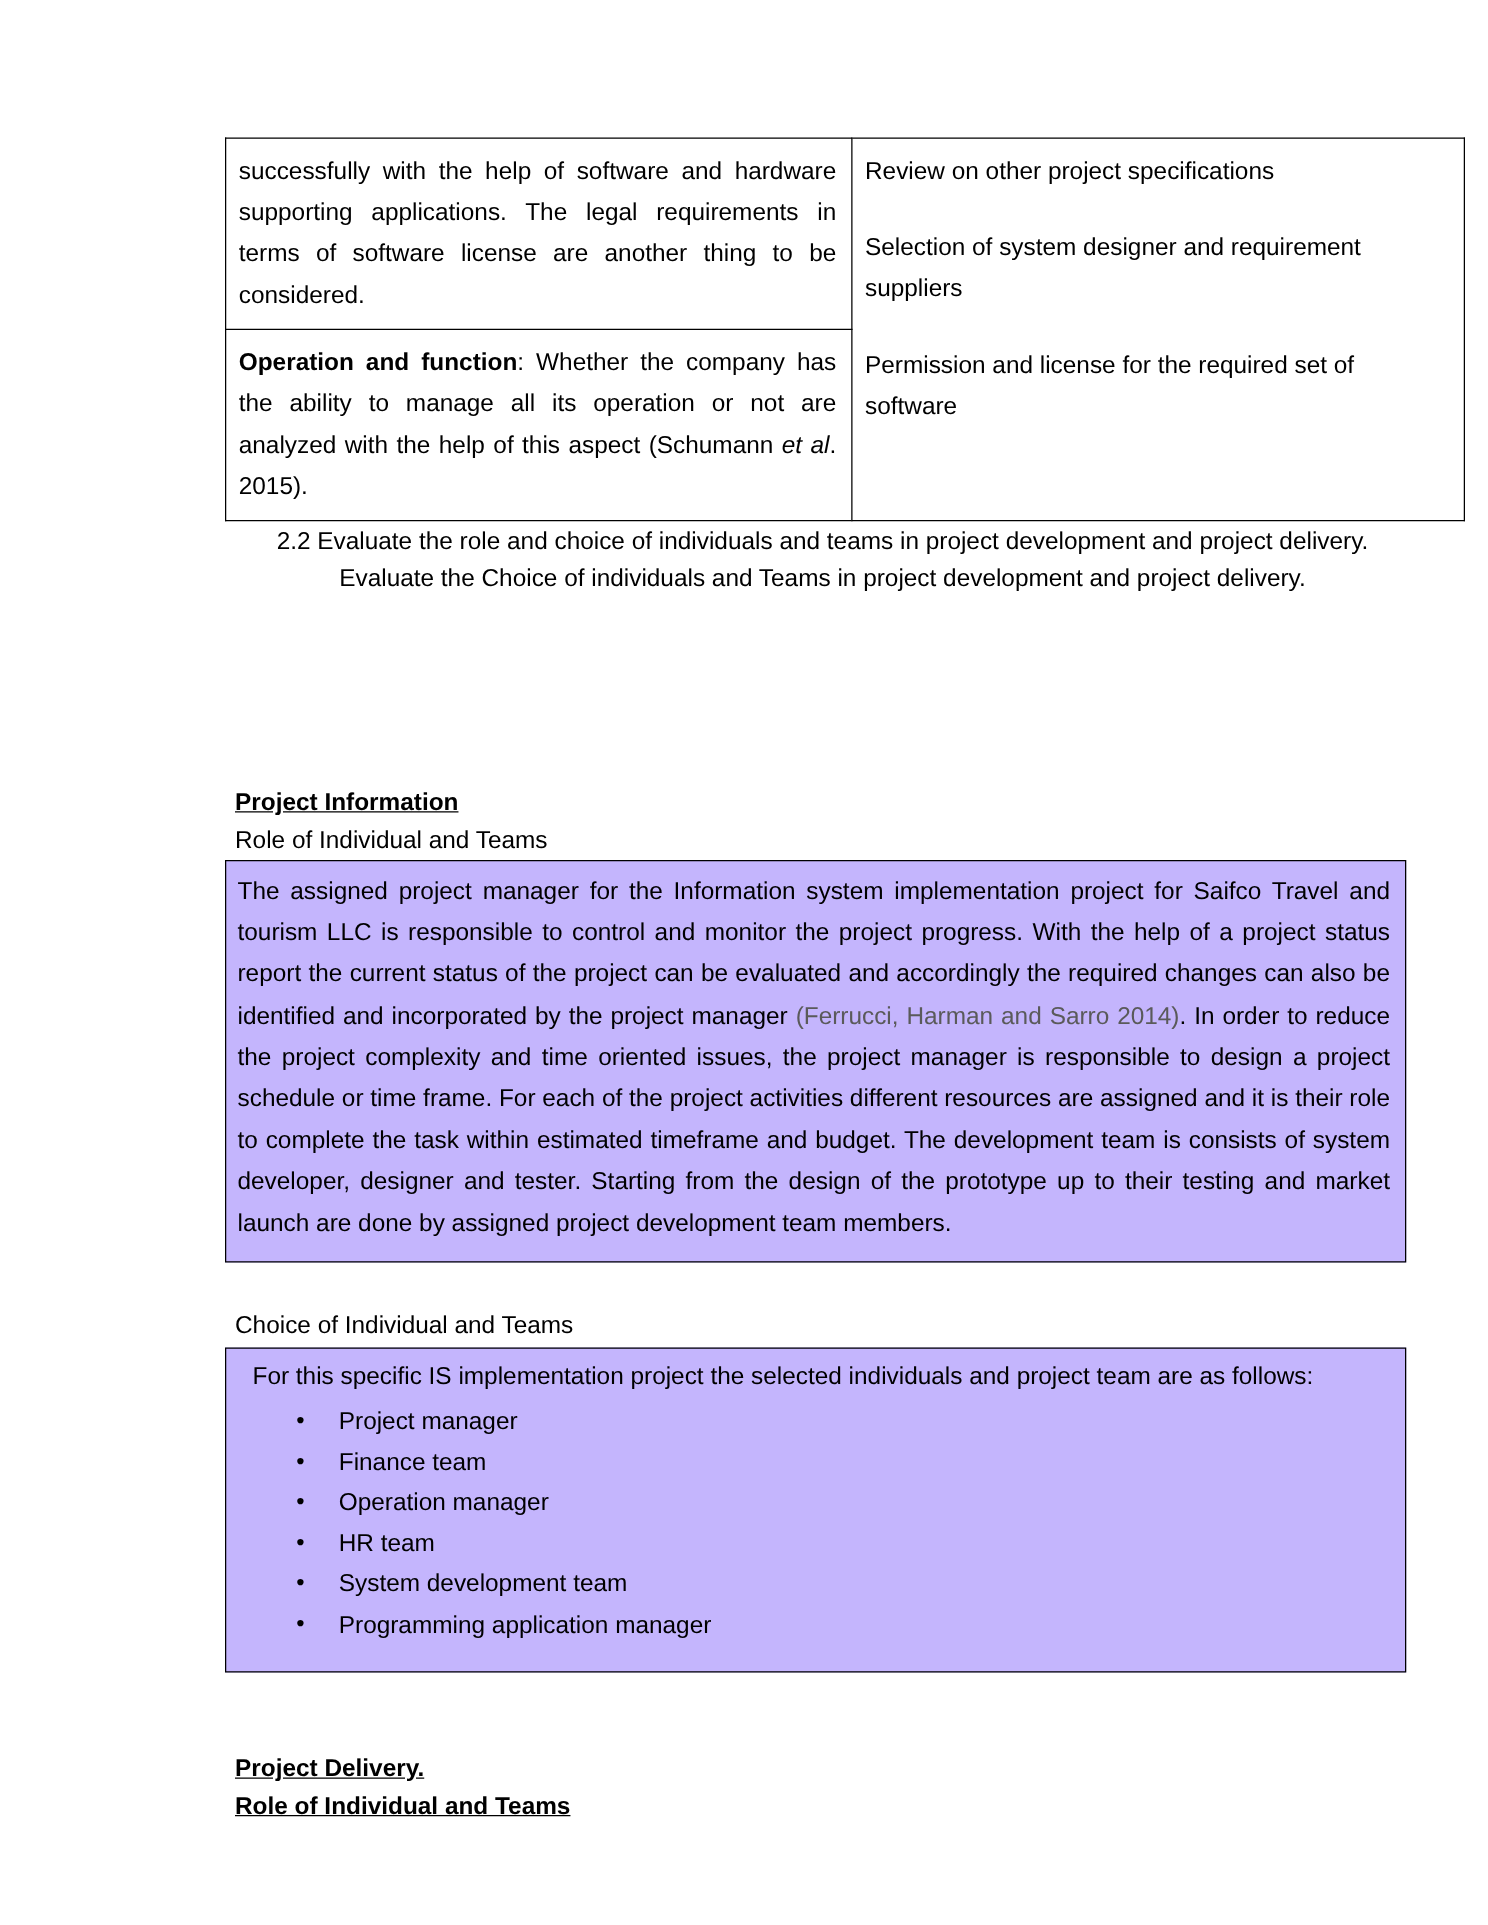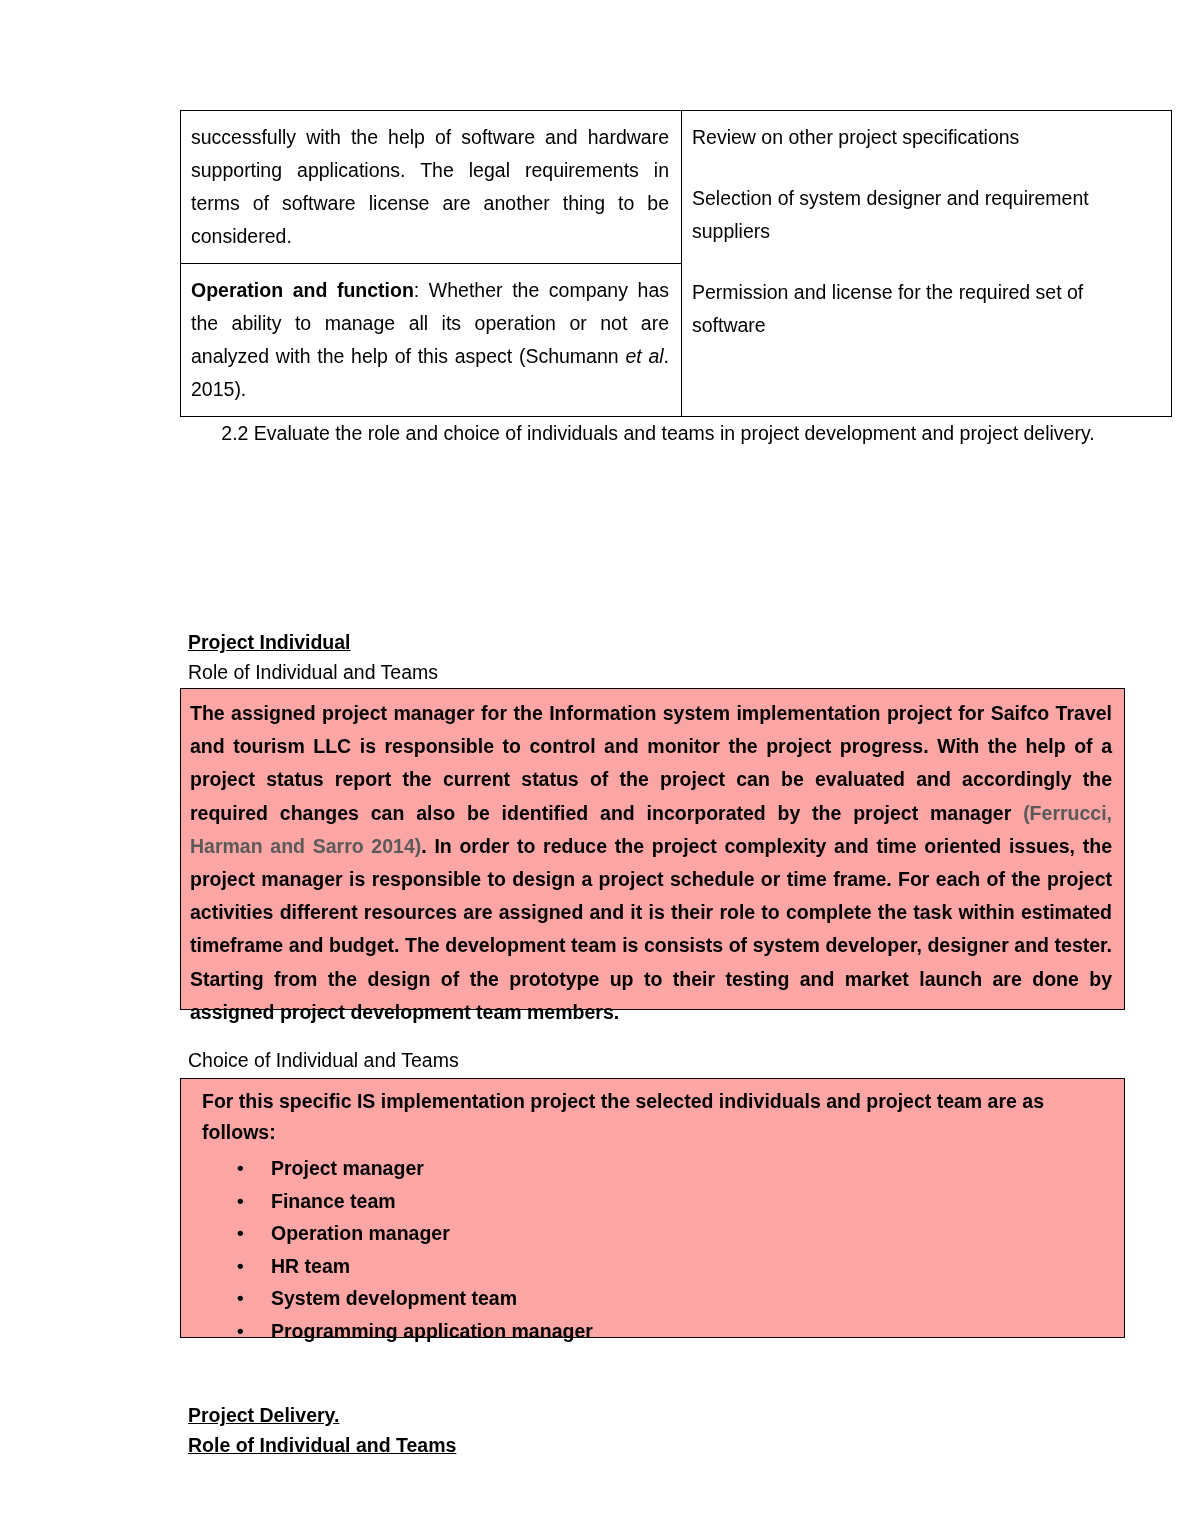--- a/index.html
+++ b/index.html
@@ -95,22 +95,21 @@
     position: absolute;
     font-size: 19.5px;
     line-height: 28px;
   }
 
   
   .box {
     position: absolute;
     border: 1.4px solid #000;
     box-sizing: border-box;
-    background: #fca5a5;
-    font-weight: bold;
+    background: #c4b5fd;
   }
   .box-body {
     font-size: 19.5px;
     line-height: 33.2px;
     padding: 8px 12px 8px 9px;
     margin: 0;
     text-align: justify;
     text-align-last: left;
   }
   .muted { color: #5a5a5a; }
@@ -161,24 +160,25 @@
     <tr>
       <td class="left-col">
         <p><span class="bold">Operation and function</span><span>: Whether the company has the ability to manage all its operation or not are analyzed with the help of this aspect (Schumann </span><span class="ital">et al</span><span>. 2015).</span></p>
       </td>
     </tr>
   </tbody>
     </table>
 
   <div class="intro-block">
     <p class="line">2.2 Evaluate the role and choice of individuals and teams in project development and project delivery.</p>
+    <p class="line">Evaluate the Choice of individuals and Teams in project development and project delivery.</p>
   </div>
 
 
-  <div class="sec-heading" style="left:140px; top:628px;">Project Individual</div>
+  <div class="sec-heading" style="left:140px; top:628px;">Project Information</div>
 
   <div class="sub-label" style="left:140px; top:658px;">Role of Individual and Teams</div>
 
   <div class="box" style="left:132px; top:688px; width:945px; height:322px;">
     <p class="box-body"><span>The assigned project manager for the Information system implementation project for Saifco Travel and tourism LLC is responsible to control and monitor the project progress. With the help of a project status report the current status of the project can be evaluated and accordingly the required changes can also be identified and incorporated by the project manager </span><span class="muted">(Ferrucci, Harman and Sarro 2014)</span><span>. In order to reduce the project complexity and time oriented issues, the project manager is responsible to design a project schedule or time frame. For each of the project activities different resources are assigned and it is their role to complete the task within estimated timeframe and budget. The development team is consists of system developer, designer and tester. Starting from the design of the prototype up to their testing and market launch are done by assigned project development team members.</span></p>
   </div>
 
   <div class="sub-label" style="left:140px; top:1046px;">Choice of  Individual and Teams</div>
 
   <div class="box" style="left:132px; top:1078px; width:945px; height:260px;padding-left:12px;">

